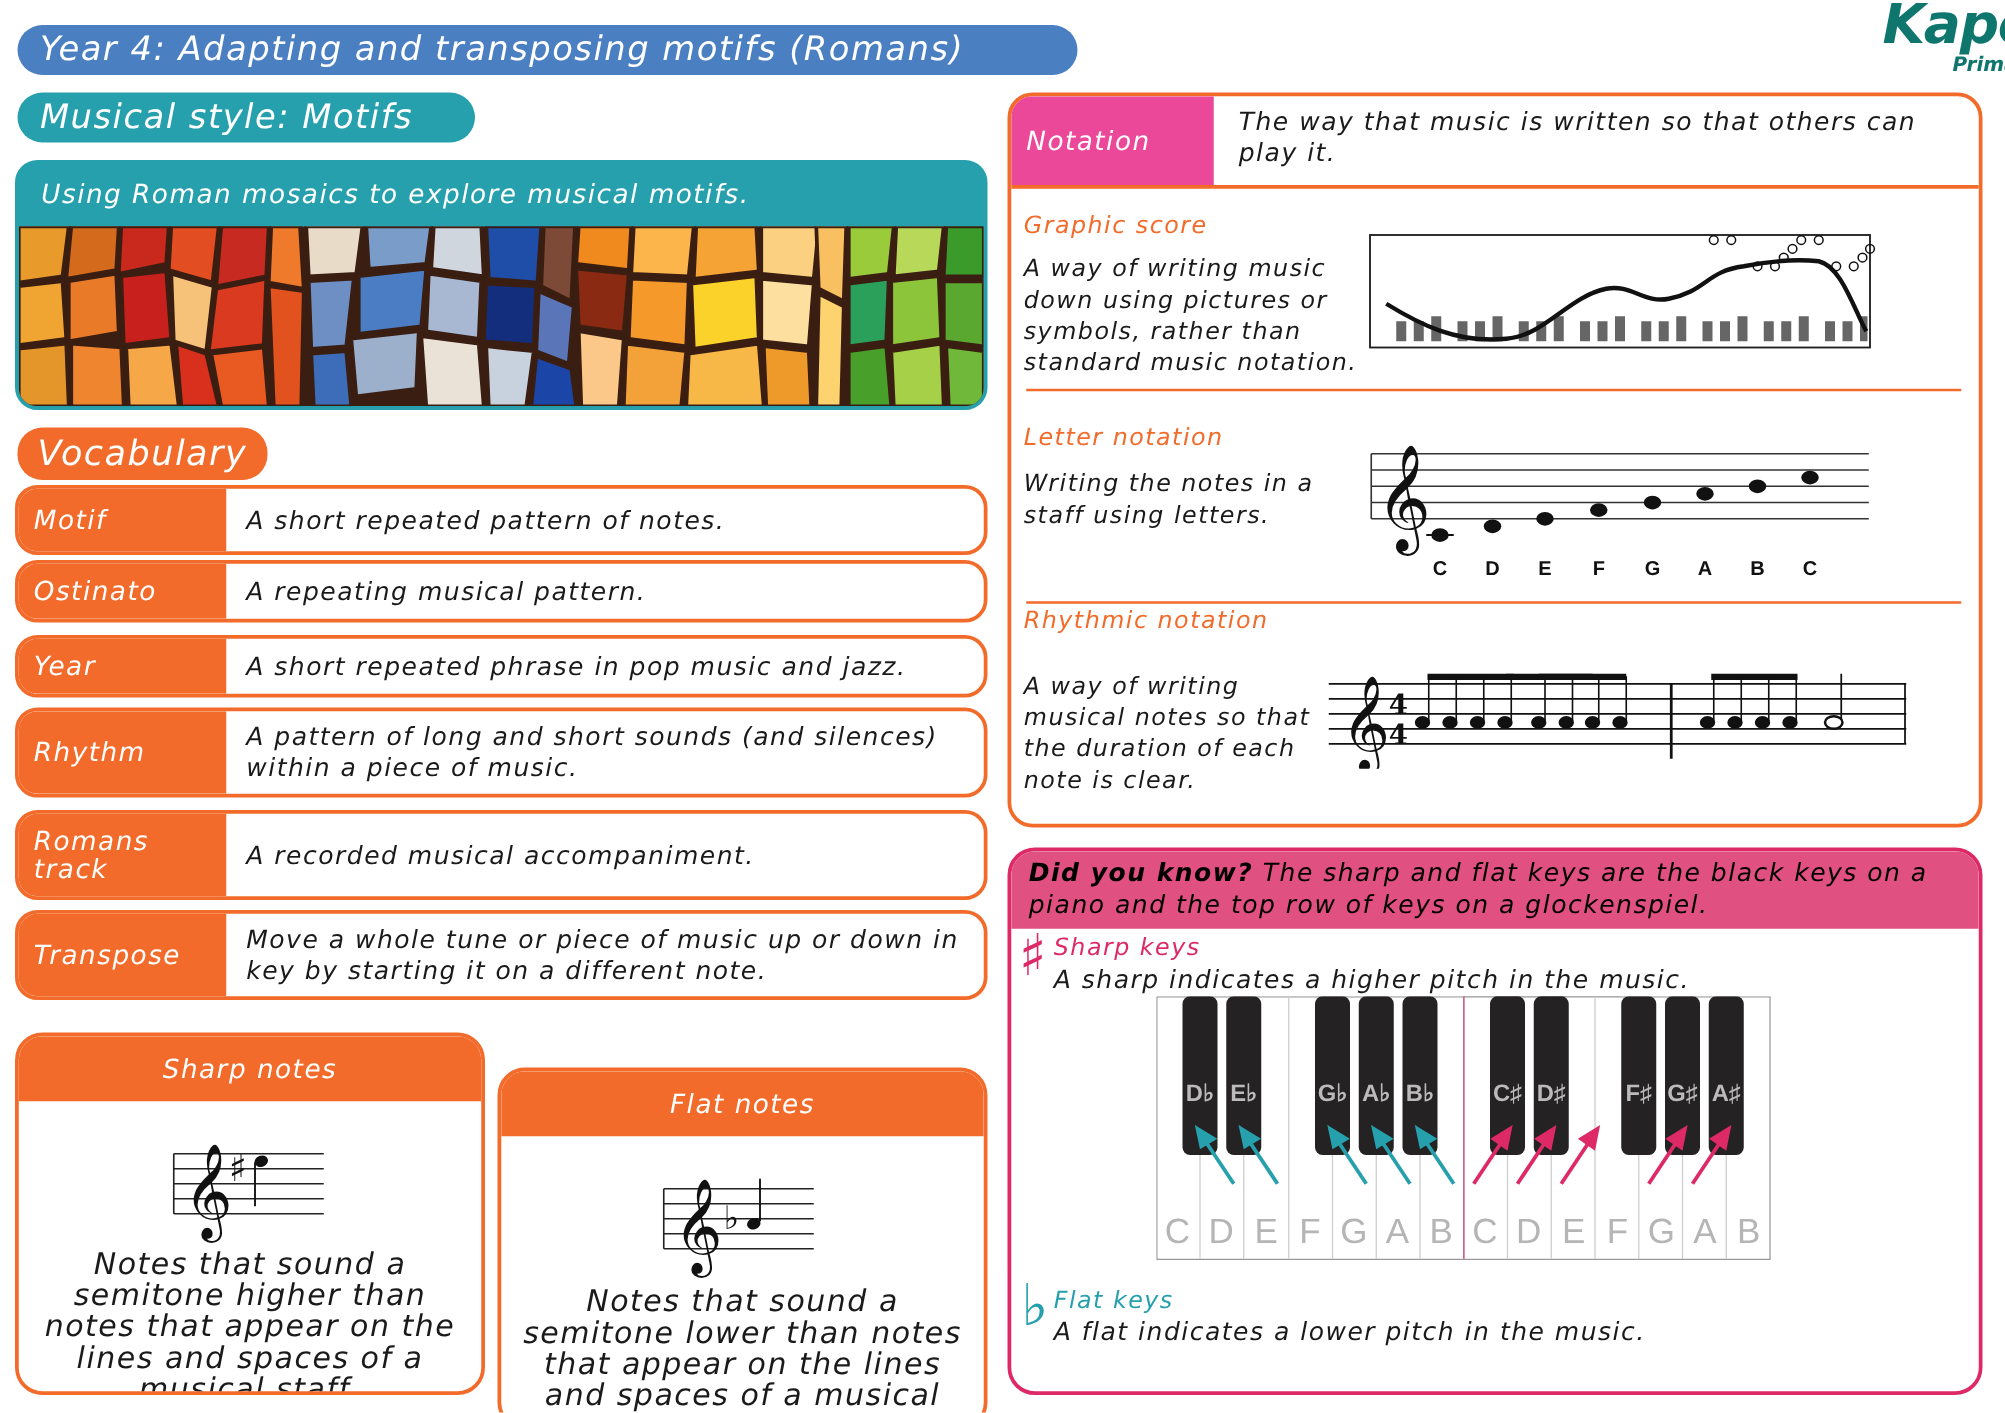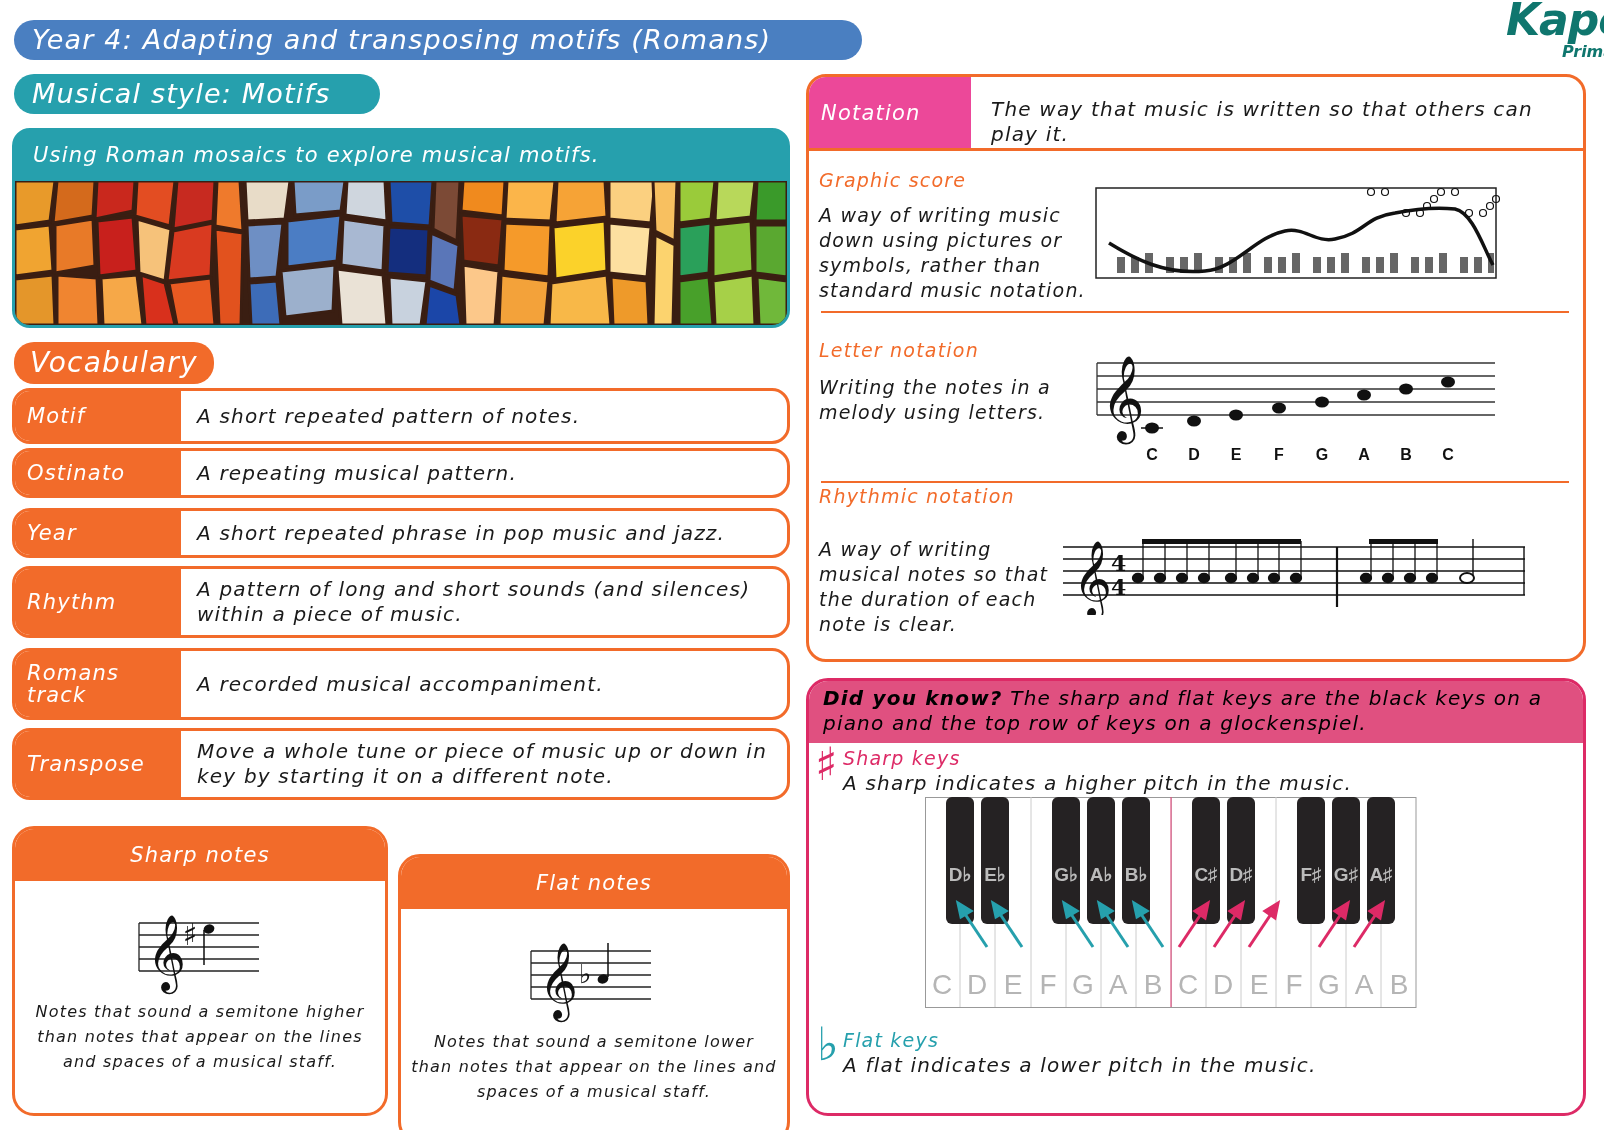--- a/index.html
+++ b/index.html
@@ -24,27 +24,27 @@
   .vocab-pill{position:absolute;left:14px;top:342px;width:200px;height:42px;background:#f26b2a;border-radius:20px;
     color:#fff;font-size:28px;line-height:42px;padding-left:16px;}
 
   .vrow{position:absolute;left:12px;width:778px;border:3px solid #f26b2a;border-radius:18px;background:#fff;overflow:hidden;display:flex;}
   .vrow .term{width:166px;background:#f26b2a;color:#fff;font-size:21px;padding-left:12px;display:flex;align-items:center;line-height:22px;}
   .vrow .def{flex:1;font-size:20px;padding:0 12px 0 16px;display:flex;align-items:center;line-height:25px;}
 
   .note-card{position:absolute;top:826px;height:290px;border:3px solid #f26b2a;border-radius:22px;overflow:hidden;background:#fff;}
   .note-card .hd{height:52px;background:#f26b2a;color:#fff;font-size:21px;line-height:52px;text-align:center;}
   .note-card .staff{position:absolute;top:76px;}
-  .note-card .txt{position:absolute;left:10px;right:10px;top:170px;text-align:center;font-size:16px;line-height:25px;}
+  .note-card .txt{position:absolute;left:10px;right:10px;top:170px;text-align:center;font-size:24px;line-height:25px;}
 
   
   .not-card{position:absolute;left:806px;top:74px;width:780px;height:588px;border:3px solid #f26b2a;border-radius:20px;overflow:hidden;background:#fff;}
   .not-card .hdrow{height:74px;display:flex;border-bottom:3px solid #f26b2a;}
   .not-card .hdterm{width:162px;background:#ec4899;color:#fff;font-size:21px;display:flex;align-items:center;padding-left:12px;}
-  .not-card .hddef{flex:1;font-size:20px;line-height:25px;padding:20px 14px 0 20px;}
+  .not-card .hddef{flex:1;font-size:20px;line-height:25px;padding:8px 14px 0 20px;}
   .sub-h{position:absolute;color:#f26b2a;font-size:19px;white-space:nowrap;}
   .sub-t{position:absolute;font-size:19px;line-height:25px;}
   .divline{position:absolute;left:12px;width:748px;height:2px;background:#f26b2a;}
 
   
   .dyk-card{position:absolute;left:806px;top:678px;width:780px;height:438px;border:3px solid #dd2a66;border-radius:22px;overflow:hidden;background:#fff;}
   .dyk-card .hd{background:#e05080;color:#000000;font-size:20px;line-height:25px;padding:5px 14px 6px 14px;height:62px;}
   .dyk-card .hd b{font-weight:bold;}
   .key-h{position:absolute;font-size:19px;white-space:nowrap;}
   .key-t{position:absolute;font-size:20px;white-space:nowrap;}
@@ -243,21 +243,21 @@
         <circle cx="360" cy="5" r="3.5"></circle>
       <circle cx="374" cy="26" r="3.5"></circle>
         <circle cx="388" cy="26" r="3.5"></circle>
         <circle cx="395" cy="19" r="3.5"></circle>
         <circle cx="401" cy="12" r="3.5"></circle>
     </g>
   </svg>
   <div class="divline" style="top:234px;"></div>
 
   <div class="sub-h hand" style="left:10px;top:262px;">Letter notation</div>
-  <div class="sub-t hand" style="left:10px;top:298px;width:250px;">Writing the notes in a melody using letters.</div>
+  <div class="sub-t hand" style="left:10px;top:298px;width:250px;">Writing the notes in a staff using letters.</div>
   <svg style="position:absolute;left:286px;top:262px;" width="410" height="128" viewBox="0 0 410 128">
     <g stroke="#333" stroke-width="1.3">
       <line x1="2" y1="24" x2="400" y2="24"></line>
         <line x1="2" y1="37" x2="400" y2="37"></line>
       <line x1="2" y1="50" x2="400" y2="50"></line>
         <line x1="2" y1="63" x2="400" y2="63"></line>
       <line x1="2" y1="76" x2="400" y2="76"></line>
         <line x1="2" y1="24" x2="2" y2="76"></line>
     </g>
     <text x="6" y="84" font-family="DejaVu Serif, serif" font-size="74" fill="#111">𝄞</text>

